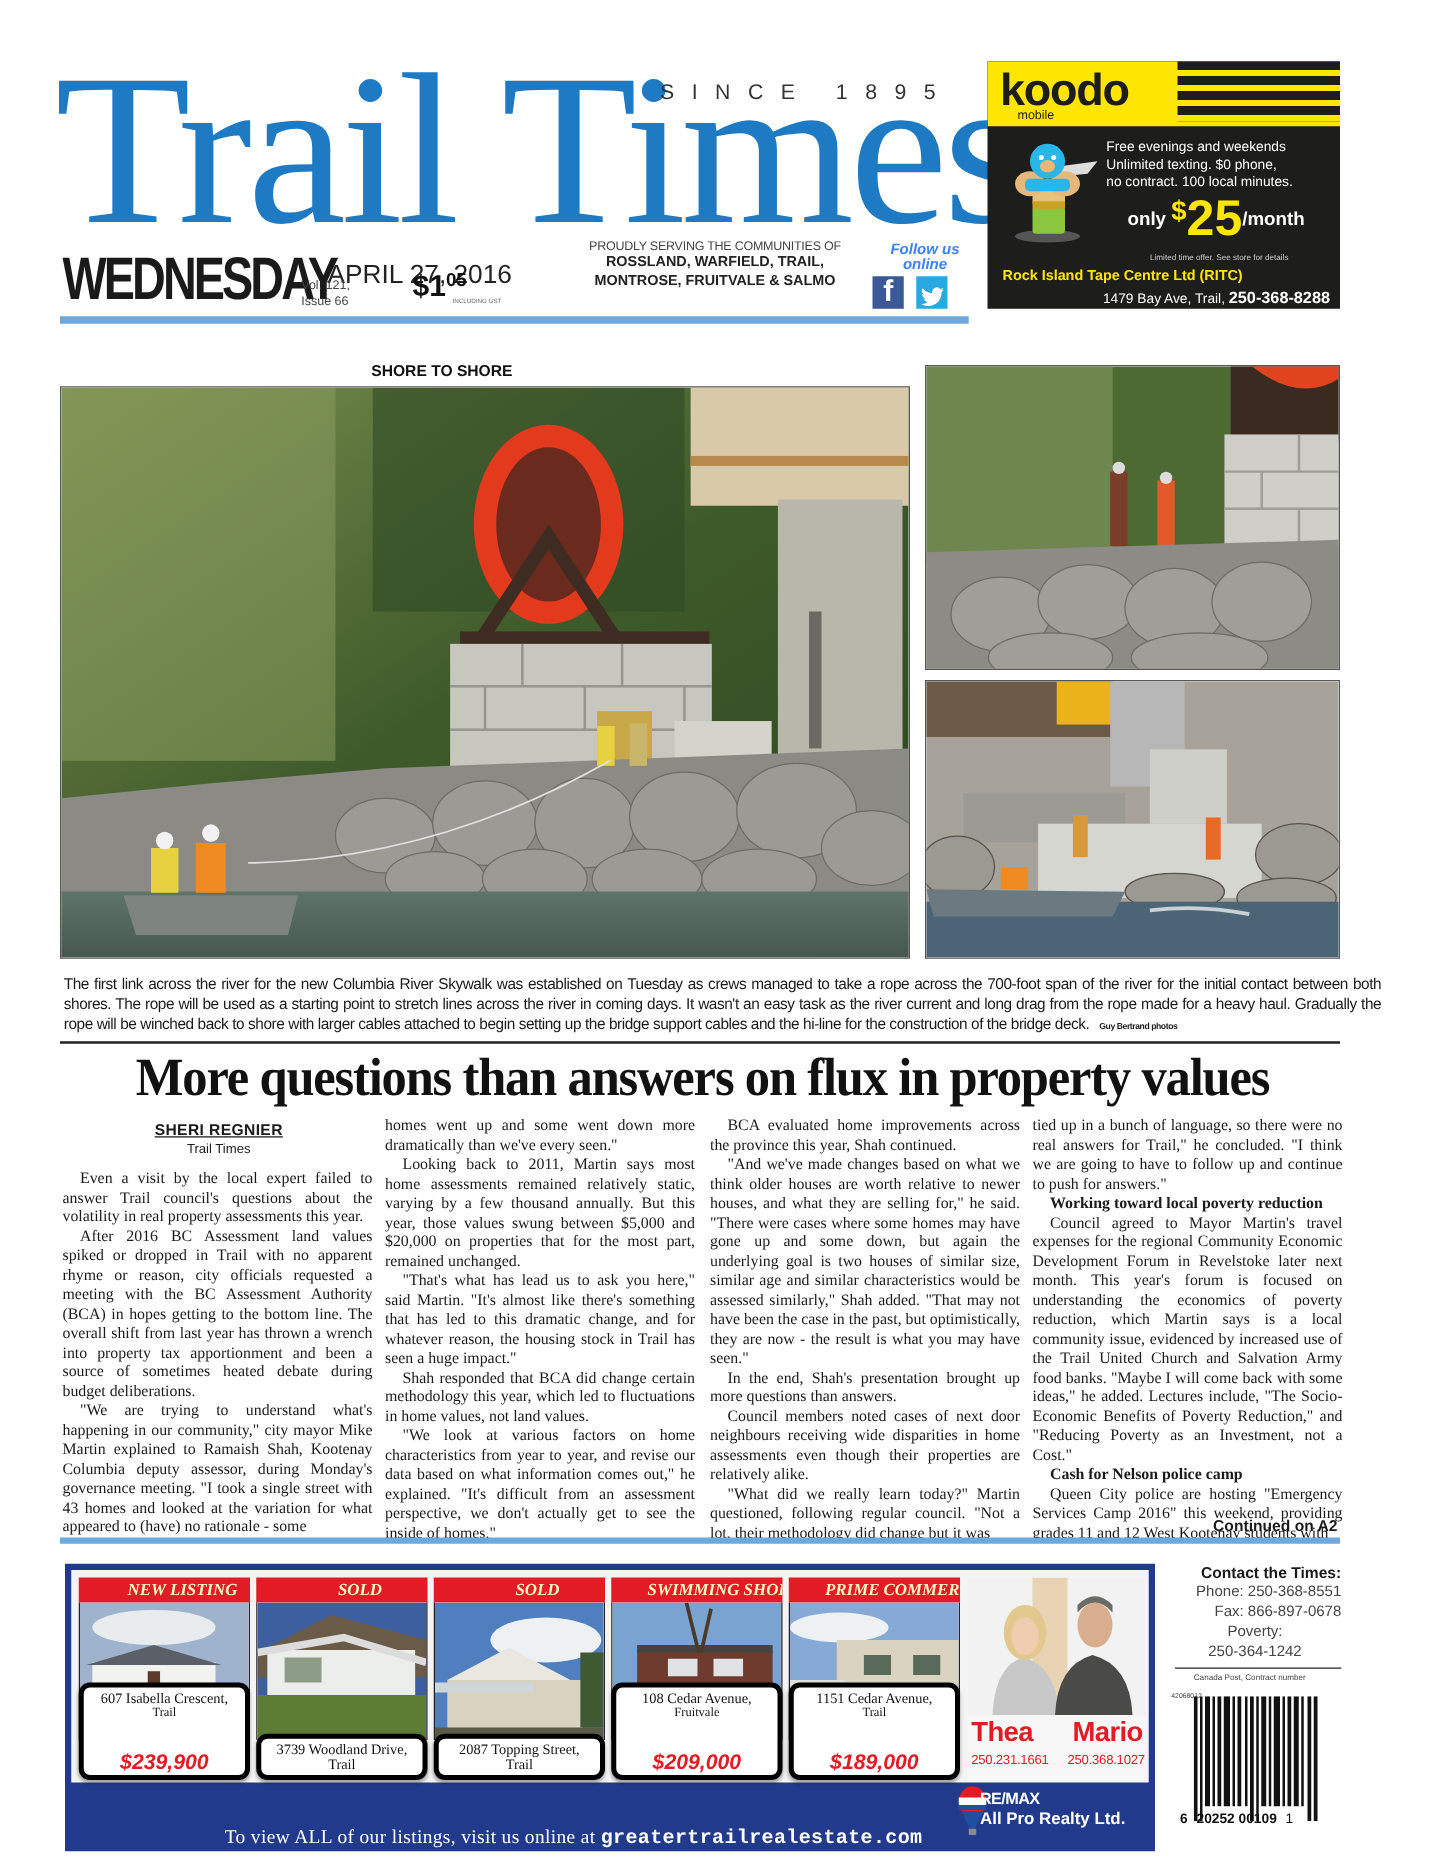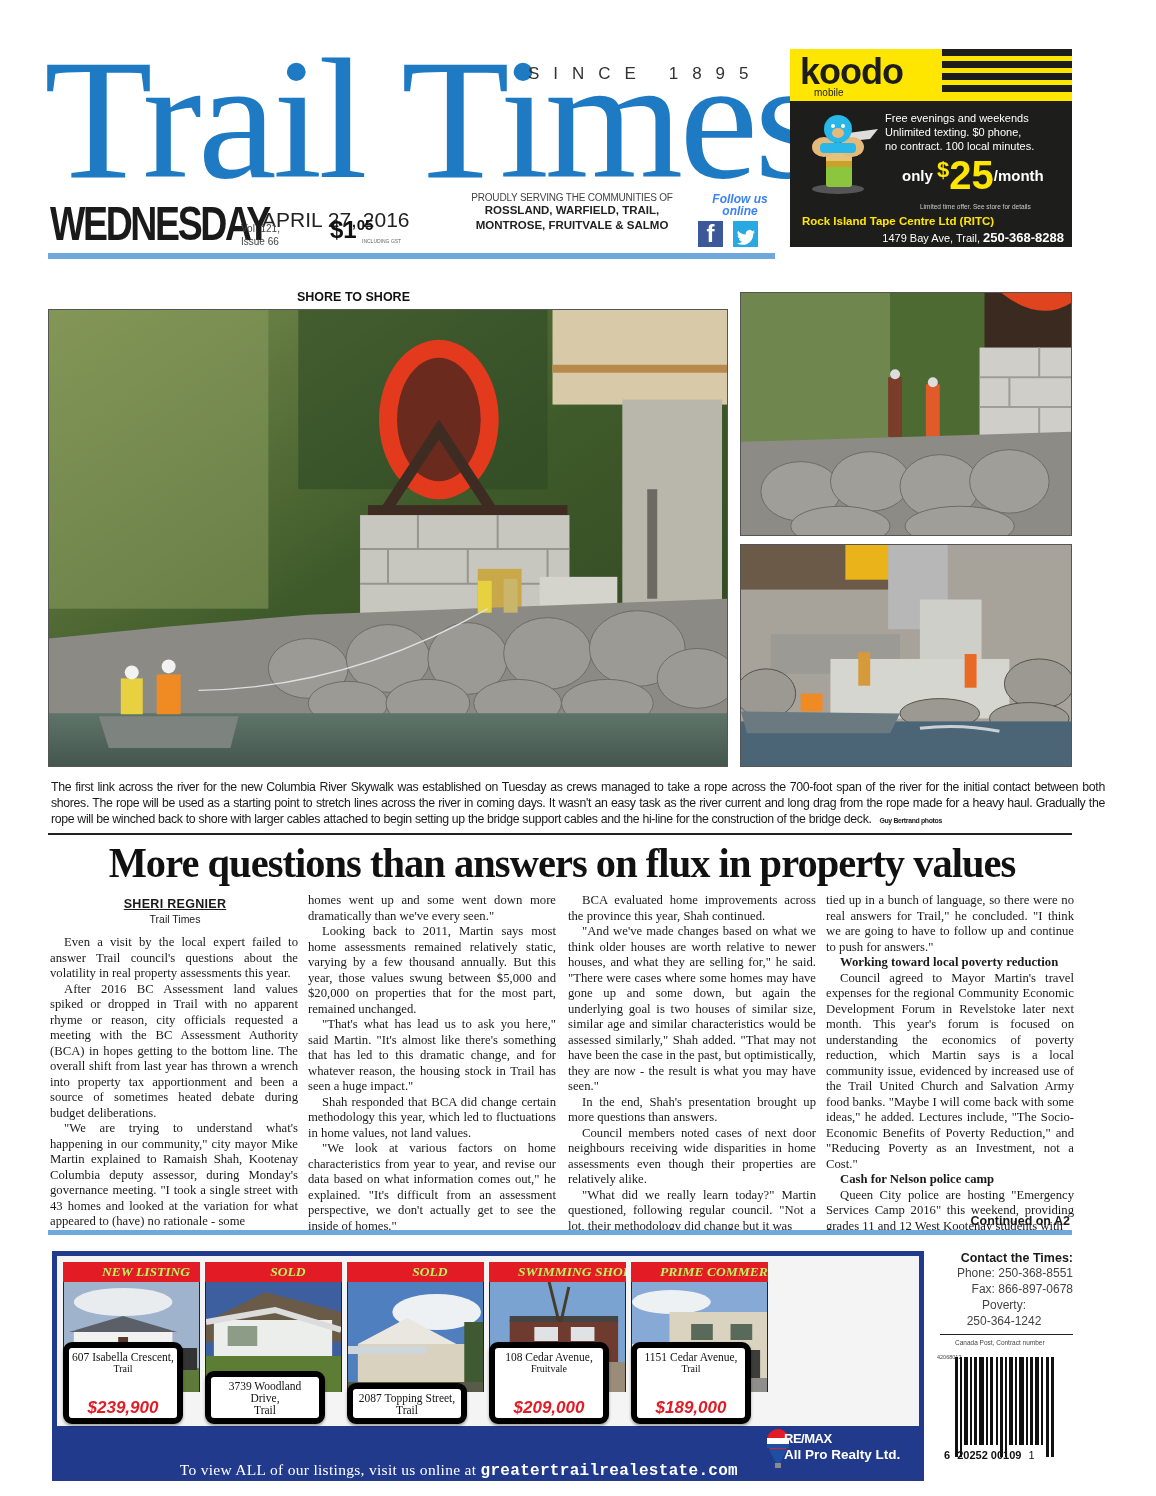--- a/index.html
+++ b/index.html
@@ -98,26 +98,26 @@
   .col3 { left: 568px; top: 893px; }
   .col4 { left: 826px; top: 893px; }
   .continued { position: absolute; left: 960px; top: 1214px; width: 110px; text-align: right;
     font-family: "Liberation Sans", sans-serif; font-weight: bold; font-size: 12.5px; }
   .article-rule { position: absolute; left: 48px; top: 1230px; width: 1024px; height: 5px; background: #6fa8dc; }
 
   
   .re-ad { position: absolute; left: 52px; top: 1251px; width: 872px; height: 230px; background: #213a8c; }
   .re-inner { position: absolute; left: 5px; top: 5px; width: 862px; height: 170px; background: #f4f4f4; }
   .listing { position: absolute; top: 6px; width: 137px; height: 162px; }
-  .listing .tag { height: 20px; background: #e21b24; color: #bef264; text-align: center;
+  .listing .tag { height: 20px; background: #e21b24; color: #fef9c3; text-align: center;
     font-family: "Liberation Serif", serif; font-weight: bold; font-style: italic; font-size: 13.5px; line-height: 20px; white-space: nowrap; overflow: hidden; padding-left: 29px; }
   .listing .pic { height: 110px; overflow: hidden; border-left: 1px solid #223; border-right: 1px solid #223; }
   .listing .pic svg { width: 100%; height: 100%; display: block; }
-  .listing .card { position: absolute; left: 0; bottom: 0; width: 120px; background: #fff;
-    border: 6px solid #000000; border-radius: 9px; text-align: center; font-family: "Liberation Serif", serif;
+  .listing .card { position: absolute; left: 0; bottom: 0; width: 137px; background: #fff;
+    border: 4px solid #000000; border-radius: 9px; text-align: center; font-family: "Liberation Serif", serif;
     color: #111; padding: 3px 2px 2px; box-shadow: 0 2px 3px rgba(0,0,0,0.35); }
   .listing .addr { font-size: 11.5px; line-height: 12px; }
   .listing .city { font-size: 10px; line-height: 12px; }
   .listing .city.big { font-size: 11.5px; }
   .listing .price { position: static; font-size: 17px; font-weight: bold; font-style: italic; color: #e21b24; line-height: 17px; margin-top: 24px; }
   .agents { position: absolute; left: 717px; top: 6px; width: 142px; height: 162px; background: #f7f7f7; }
   .agents svg { width: 100%; height: 110px; display: block; }
   .agent-name { position: absolute; top: 111px; font-family: "Liberation Sans", sans-serif; font-weight: bold;
     font-size: 22px; color: #e21b24; letter-spacing: -0.5px; }
   .agent-phone { position: absolute; top: 140px; font-family: "Liberation Sans", sans-serif; font-size: 10.5px;
@@ -456,20 +456,36 @@
             <rect x="0" y="96" width="137" height="14" fill="#8e8e8a"></rect>
           </svg>
       </div>
       <div class="card">
         <div class="addr">1151 Cedar Avenue,</div>
         <div class="city">Trail</div>
         <div class="price">$189,000</div>
       </div>
     </div>
 
+    <div class="agents">
+      <svg viewBox="0 0 142 110" preserveAspectRatio="none">
+        <rect width="142" height="110" fill="#f2f2f2"></rect>
+        <rect x="52" y="0" width="28" height="110" fill="#e8d3b4"></rect>
+        <path d="M20 110 Q22 70 45 64 Q70 70 74 110z" fill="#c8c8c8"></path>
+        <ellipse cx="46" cy="44" rx="17" ry="22" fill="#e2c88c"></ellipse>
+        <ellipse cx="46" cy="47" rx="11" ry="15" fill="#f0cdb1"></ellipse>
+        <path d="M70 110 Q72 70 100 62 Q130 70 132 110z" fill="#4a4a48"></path>
+        <ellipse cx="102" cy="38" rx="14" ry="18" fill="#d9ae8e"></ellipse>
+        <path d="M88 28 Q102 12 116 28 L116 22 Q102 8 88 22z" fill="#6a6a66"></path>
+      </svg>
+      <div class="agent-name" style="left:3px">Thea</div>
+      <div class="agent-name" style="left:84px">Mario</div>
+      <div class="agent-phone" style="left:3px">250.231.1661</div>
+      <div class="agent-phone" style="left:80px">250.368.1027</div>
+    </div>
   </div>
 
   <div class="re-footer">
     <span>To view ALL of our listings, visit us online at</span>
     <span class="url">greatertrailrealestate.com</span>
   </div>
 
   <div class="remax">
     <svg class="remax-balloon" viewBox="0 0 24 42">
       <ellipse cx="12" cy="12" rx="11" ry="12" fill="#e21b24"></ellipse>

